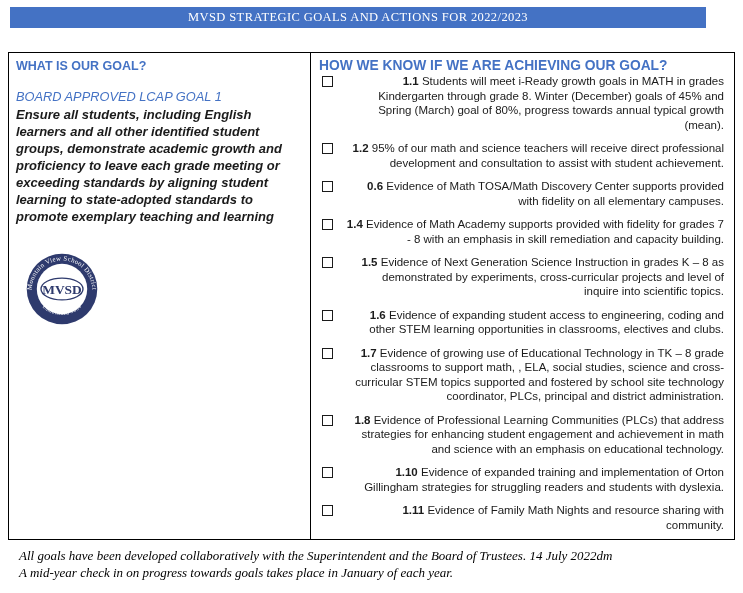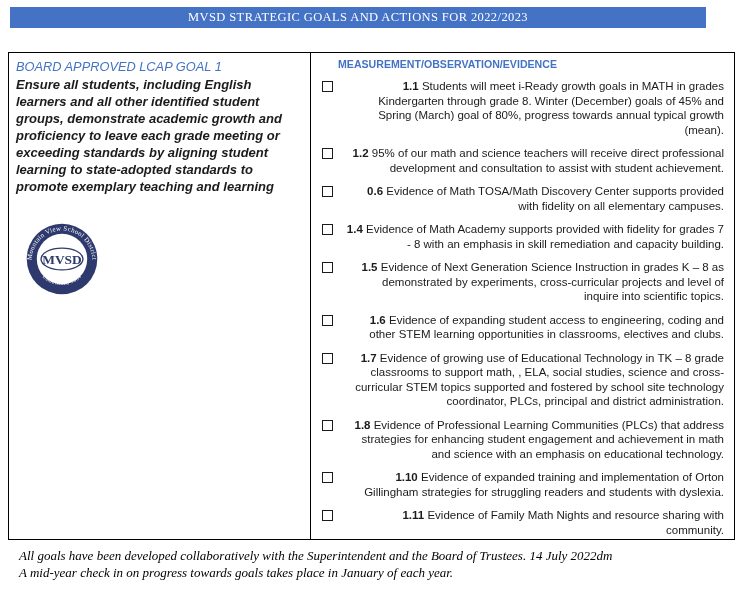--- a/index.html
+++ b/index.html
@@ -66,20 +66,21 @@
 
 <div class="page">
 
   <div class="banner">
     <span>MVSD STRATEGIC GOALS AND ACTIONS FOR 2022/2023</span>
   </div>
 
   <div class="goal-table">
 
     <div class="cell-left">
+      <div class="left-heading">WHAT IS OUR GOAL?</div>
       <div class="goal-label">BOARD APPROVED LCAP GOAL 1</div>
       <div class="goal-text">Ensure all students, including English learners and all other identified student groups, demonstrate academic growth and proficiency to leave each grade meeting or exceeding standards by aligning student learning to state-adopted standards to promote exemplary teaching and learning</div>
 
       <div class="logo-wrap">
         <svg width="84" height="84" viewBox="0 0 100 100">
           <circle cx="50" cy="50" r="42" fill="#2e3a6d"></circle>
           <circle cx="50" cy="50" r="30" fill="#ffffff"></circle>
           <defs>
             <path id="arcTop" d="M 14,52 A 36,36 0 1 1 86,52" fill="none"></path>
             <path id="arcBottom" d="M 18,56 A 33,33 0 0 0 82,56" fill="none"></path>
@@ -90,21 +91,21 @@
           <text font-size="6.8" fill="#ffffff" letter-spacing="0.3">
             <textPath href="#arcBottom" startOffset="50%" text-anchor="middle">Established 1884</textPath>
           </text>
           <ellipse cx="50" cy="50" rx="25" ry="13" fill="none" stroke="#2e3a6d" stroke-width="1.6"></ellipse>
           <text x="50" y="55.5" text-anchor="middle" font-size="16" font-weight="bold" fill="#2e3a6d">MVSD</text>
         </svg>
       </div>
     </div>
 
     <div class="cell-right">
-      <div class="right-subheading">MEASUREMENT/OBSERVATION/EVIDENCE</div>
+      <div class="right-heading">HOW WE KNOW IF WE ARE ACHIEVING OUR GOAL?</div>
 
       <ul class="checklist">
         <li class="check-item">
           <span class="checkbox"></span>
           <p class="item-text"><span class="item-num">1.1</span> <span>Students will meet i-Ready growth goals in MATH in grades Kindergarten through grade 8. Winter (December) goals of 45% and Spring (March) goal of 80%, progress towards annual typical growth (mean).</span></p>
         </li>
         <li class="check-item">
           <span class="checkbox"></span>
           <p class="item-text"><span class="item-num">1.2</span> <span>95% of our math and science teachers will receive direct professional development and consultation to assist with student achievement.</span></p>
         </li>

